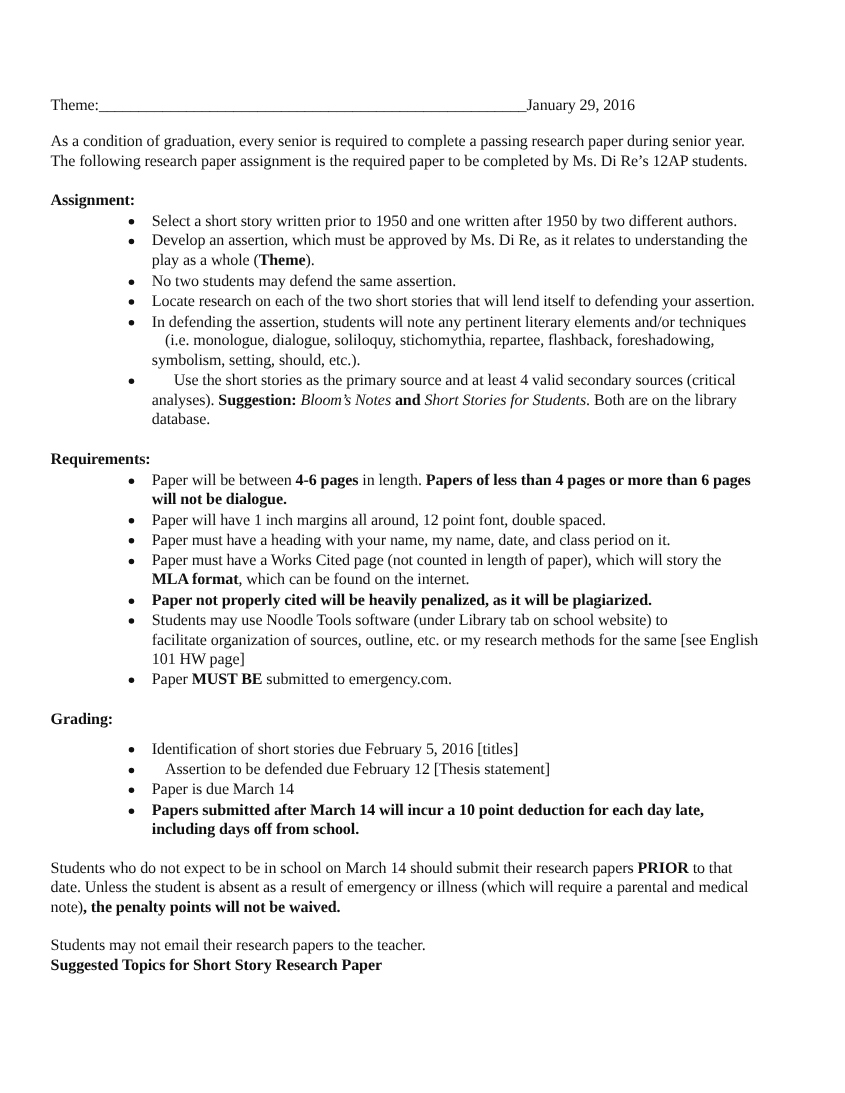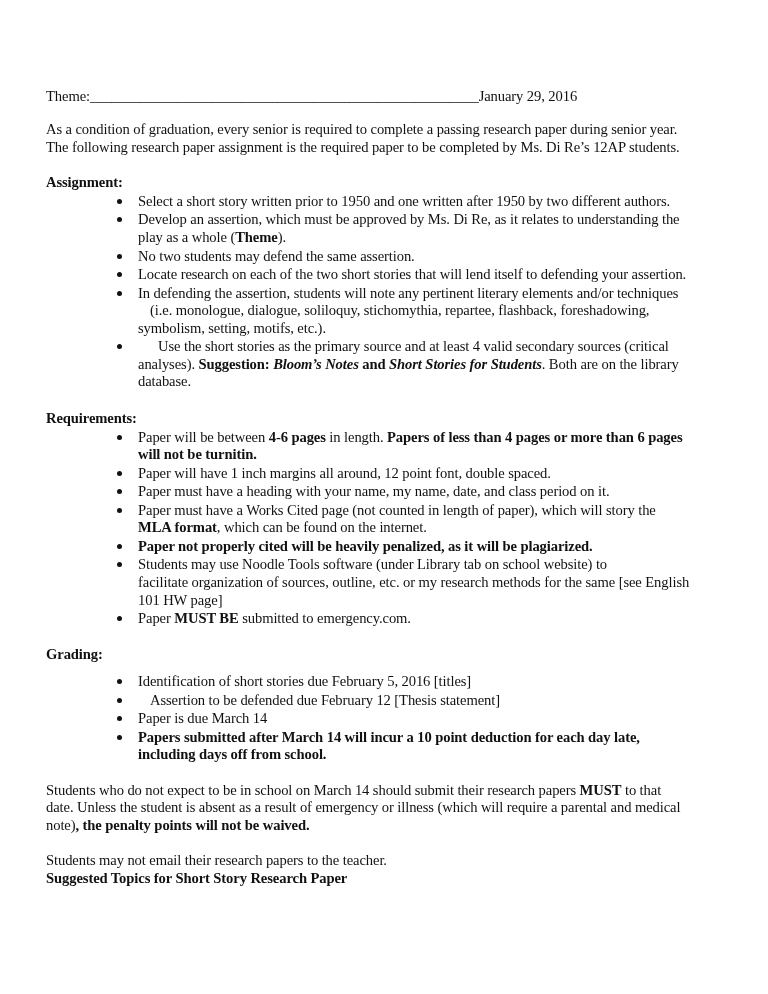--- a/index.html
+++ b/index.html
@@ -7,21 +7,21 @@
       width: 768px; height: 994px; position: relative; overflow: hidden;
       font-family: "Liberation Serif", "DejaVu Serif", serif;
       font-size: 14.6px; color: #111111;
     }
     .page { position: absolute; left: 0; top: 0; width: 768px; height: 994px; background: #fff; }
     .line {
       position: absolute; white-space: nowrap; line-height: 17px; height: 17px;
       letter-spacing: -0.1px;
     }
     .b { font-weight: bold; }
-    .bi { font-weight: bold; font-style: italic; }
+    .bi { font-weight: normal; font-style: italic; }
     .bullet {
       position: absolute; width: 5px; height: 5px; border-radius: 50%;
       background: #111;
     }
   </style>
 </head>
 <body>
 
 <div class="page">
 
@@ -38,29 +38,29 @@
       <div class="bullet" style="left: 117px; top: 217.4px;"></div>
       <div class="line" style="left: 138px; top: 211.4px;"><span>Develop an assertion, which must be approved by Ms. Di Re, as it relates to understanding the</span></div>
       <div class="line" style="left: 138px; top: 229px;"><span>play as a whole (</span><span class="b">Theme</span><span>).</span></div>
       <div class="bullet" style="left: 117px; top: 253.5px;"></div>
       <div class="line" style="left: 138px; top: 247.5px;"><span>No two students may defend the same assertion.</span></div>
       <div class="bullet" style="left: 117px; top: 272px;"></div>
       <div class="line" style="left: 138px; top: 266px;"><span>Locate research on each of the two short stories that will lend itself to defending your assertion.</span></div>
       <div class="bullet" style="left: 117px; top: 290.5px;"></div>
       <div class="line" style="left: 138px; top: 284.5px;"><span>In defending the assertion, students will note any pertinent literary elements and/or techniques</span></div>
       <div class="line" style="left: 138px; top: 302.1px; margin-left: 12px;"><span>(i.e. monologue, dialogue, soliloquy, stichomythia, repartee, flashback, foreshadowing,</span></div>
-      <div class="line" style="left: 138px; top: 319.7px;"><span>symbolism, setting, motifs, etc.).</span></div>
+      <div class="line" style="left: 138px; top: 319.7px;"><span>symbolism, setting, should, etc.).</span></div>
       <div class="bullet" style="left: 117px; top: 344.2px;"></div>
       <div class="line" style="left: 138px; top: 338.2px; margin-left: 20px;"><span>Use the short stories as the primary source and at least 4 valid secondary sources (critical</span></div>
       <div class="line" style="left: 138px; top: 355.8px;"><span>analyses).  </span><span class="b">Suggestion: </span><span class="bi">Bloom’s Notes</span><span class="b"> and </span><span class="bi">Short Stories for Students</span><span>.  Both are on the library</span></div>
       <div class="line" style="left: 138px; top: 373.4px;"><span>database.</span></div>
       <div class="line" style="left: 46px; top: 409.5px;"><span class="b">Requirements:</span></div>
       <div class="bullet" style="left: 117px; top: 434.6px;"></div>
       <div class="line" style="left: 138px; top: 428.6px;"><span>Paper will be between </span><span class="b">4-6 pages</span><span> in length.  </span><span class="b">Papers of less than 4 pages or more than 6 pages</span></div>
-      <div class="line" style="left: 138px; top: 446.2px;"><span class="b">will not be turnitin.</span></div>
+      <div class="line" style="left: 138px; top: 446.2px;"><span class="b">will not be dialogue.</span></div>
       <div class="bullet" style="left: 117px; top: 470.7px;"></div>
       <div class="line" style="left: 138px; top: 464.7px;"><span>Paper will have 1 inch margins all around, 12 point font, double spaced.</span></div>
       <div class="bullet" style="left: 117px; top: 489.2px;"></div>
       <div class="line" style="left: 138px; top: 483.2px;"><span>Paper must have a heading with your name, my name, date, and class period on it.</span></div>
       <div class="bullet" style="left: 117px; top: 507.7px;"></div>
       <div class="line" style="left: 138px; top: 501.7px;"><span>Paper must have a Works Cited page (not counted in length of paper), which will story the</span></div>
       <div class="line" style="left: 138px; top: 519.3px;"><span class="b">MLA format</span><span>, which can be found on the internet.</span></div>
       <div class="bullet" style="left: 117px; top: 543.8px;"></div>
       <div class="line" style="left: 138px; top: 537.8px;"><span class="b">Paper not properly cited will be heavily penalized, as it will be plagiarized.</span></div>
       <div class="bullet" style="left: 117px; top: 562.3px;"></div>
@@ -72,19 +72,19 @@
       <div class="line" style="left: 46px; top: 646.1px;"><span class="b">Grading:</span></div>
       <div class="bullet" style="left: 117px; top: 679.38px;"></div>
       <div class="line" style="left: 138px; top: 673.38px;"><span>Identification of short stories due February 5, 2016 [titles]</span></div>
       <div class="bullet" style="left: 117px; top: 697.88px;"></div>
       <div class="line" style="left: 138px; top: 691.88px; margin-left: 12px;"><span>Assertion to be defended due February 12 [Thesis statement]</span></div>
       <div class="bullet" style="left: 117px; top: 716.38px;"></div>
       <div class="line" style="left: 138px; top: 710.38px;"><span>Paper is due March 14</span></div>
       <div class="bullet" style="left: 117px; top: 734.88px;"></div>
       <div class="line" style="left: 138px; top: 728.88px;"><span class="b">Papers submitted after March 14 will incur a 10 point deduction for each day late,</span></div>
       <div class="line" style="left: 138px; top: 746.48px;"><span class="b">including days off from school.</span></div>
-      <div class="line" style="left: 46px; top: 781.58px;"><span>Students who do not expect to be in school on March 14 should submit their research papers </span><span class="b">MUST</span><span> to that</span></div>
+      <div class="line" style="left: 46px; top: 781.58px;"><span>Students who do not expect to be in school on March 14 should submit their research papers </span><span class="b">PRIOR</span><span> to that</span></div>
       <div class="line" style="left: 46px; top: 799.18px;"><span>date.  Unless the student is absent as a result of emergency or illness (which will require a parental and medical</span></div>
       <div class="line" style="left: 46px; top: 816.78px;"><span>note)</span><span class="b">, the penalty points will not be waived.</span></div>
       <div class="line" style="left: 46px; top: 851.98px;"><span>Students may not email their research papers to the teacher.</span></div>
       <div class="line" style="left: 46px; top: 869.58px;"><span class="b">Suggested Topics for Short Story Research Paper</span></div>
     </div>
 </div>
 
 </body></html>

